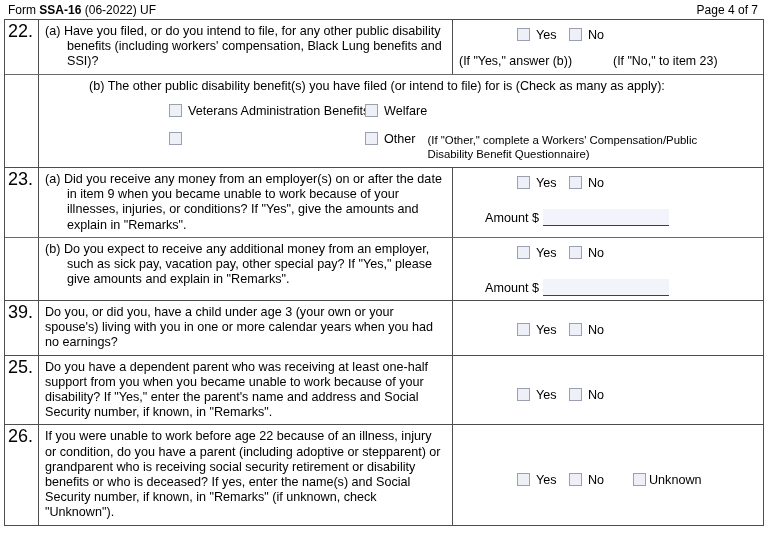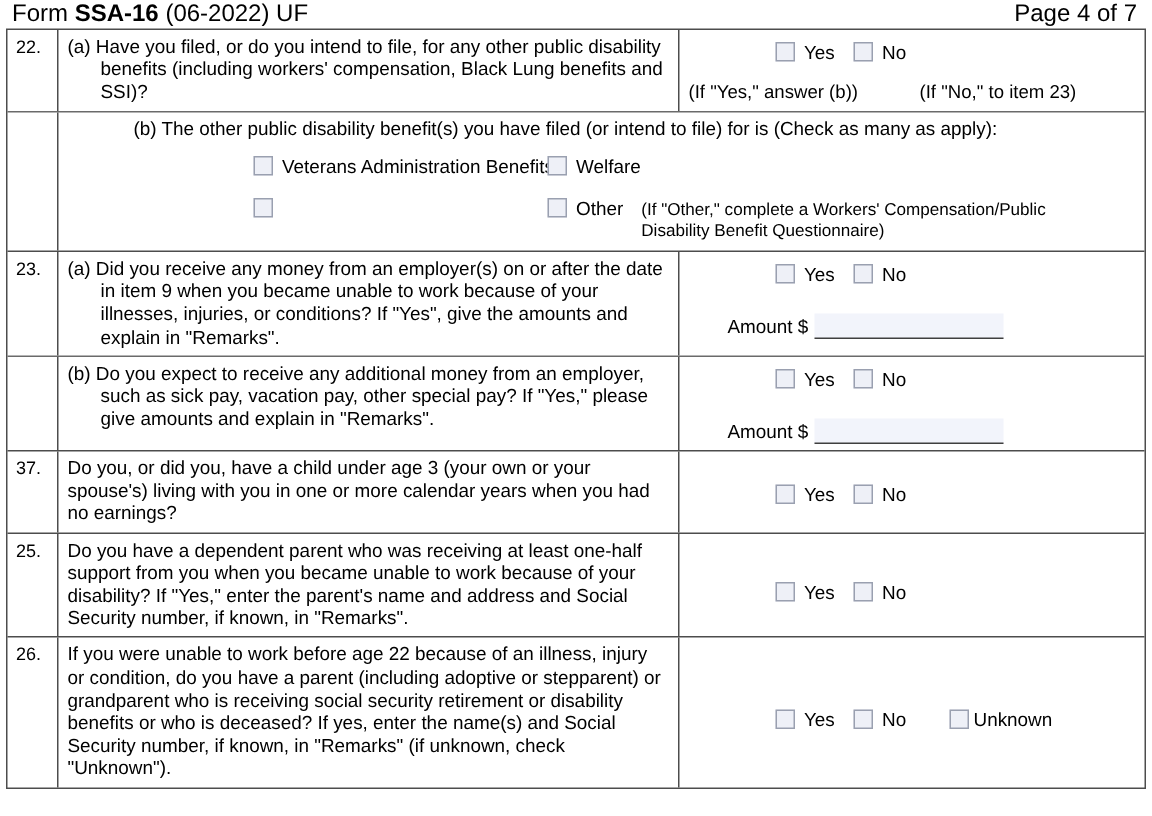--- a/index.html
+++ b/index.html
@@ -21,21 +21,21 @@
     height: 544px;
     box-sizing: border-box;
   }
 
   
   .doc-header {
     display: flex;
     align-items: baseline;
     justify-content: space-between;
     padding: 3px 6px 2px 8px;
-    font-size: 16px;
+    font-size: 12px;
     line-height: 14px;
   }
   .doc-header .form-id { white-space: nowrap; }
   .doc-header .form-id b { font-weight: bold; }
   .doc-header .page-no { white-space: nowrap; padding-right: 4px; }
 
   
   .form-table {
     border-top: 1.6px solid #4d4d4d;
     border-bottom: 1.6px solid #4d4d4d;
@@ -50,23 +50,23 @@
     align-items: stretch;
     border-bottom: 1.4px solid #4d4d4d;
   }
   .row.last { border-bottom: none; }
   .row.thin-div { border-bottom: 1.2px solid #6a6a6a; }
 
   .num-cell {
     width: 34px;
     min-width: 34px;
     box-sizing: border-box;
-    text-align: center;
+    text-align: right;
     padding: 4px 5px 0 0;
-    font-size: 12px;
+    font-size: 18px;
     line-height: 14.5px;
     border-right: 1.4px solid #4d4d4d;
   }
   .num-cell.blank { border-right: 1.4px solid #4d4d4d; }
 
   .q-cell {
     flex: 1 1 auto;
     box-sizing: border-box;
     padding: 4px 6px 4px 6px;
     font-size: 12.6px;
@@ -322,21 +322,21 @@
           </div>
         </div>
         <div class="amount-row">
           <div class="amount-label">Amount $</div>
           <div class="amount-field"></div>
         </div>
       </div>
     </div>
 
     <div class="row">
-      <div class="num-cell">37.</div>
+      <div class="num-cell">39.</div>
       <div class="q-cell">Do you, or did you, have a child under age 3 (your own or your spouse's) living with you in one or more calendar years when you had no earnings?</div>
       <div class="a-cell">
         <div class="yn-row" style="padding-top:18px;">
           <div class="slot-yes">
             <span class="opt">
               <span class="cbox"></span>
               <span class="lbl">Yes</span>
             </span>
           </div>
           <div class="slot-no">

